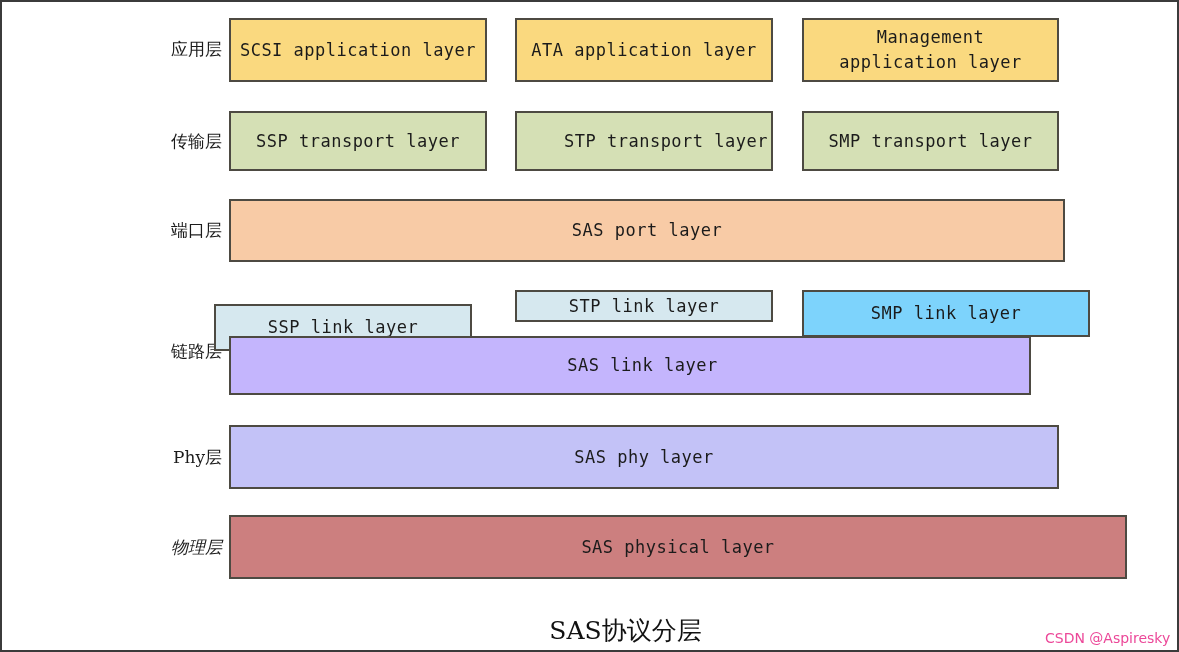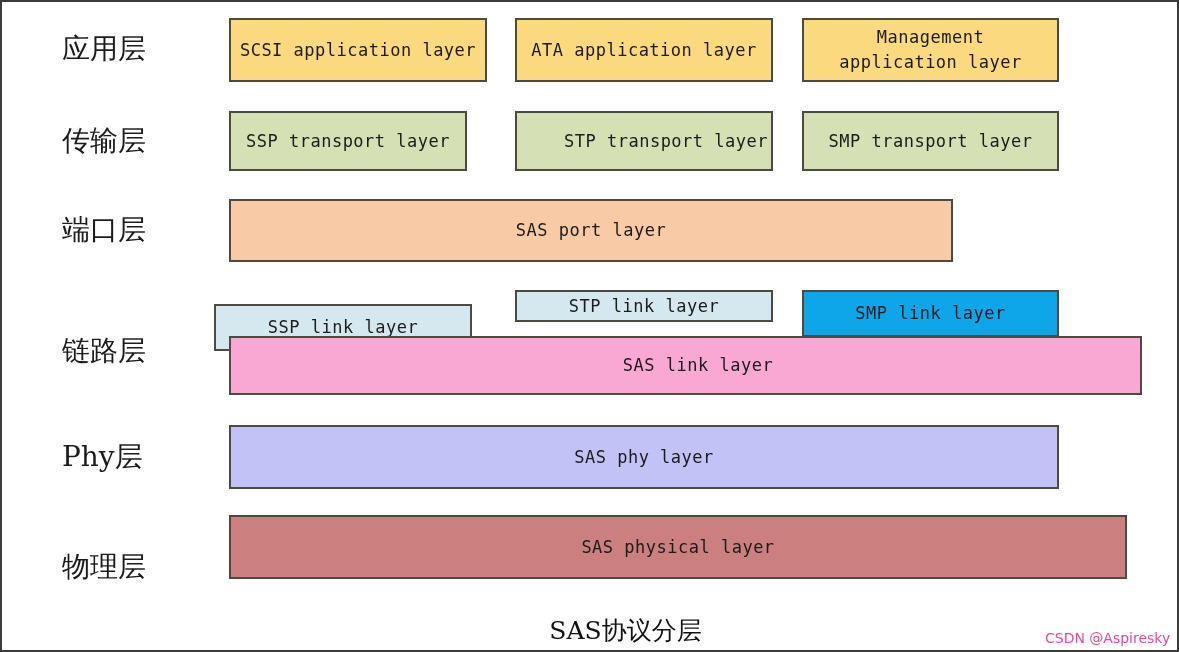--- a/index.html
+++ b/index.html
@@ -37,23 +37,23 @@
     color: #1b1b1b;
     line-height: 1.45;
     white-space: pre-line;
   }
 
   
   .row-label {
     position: absolute;
     left: 60px;
     width: 160px;
-    text-align: left;
+    text-align: right;
     font-family: "DejaVu Serif", "Liberation Serif", serif;
-    font-size: 28px;
+    font-size: 17px;
     color: #1b1b1b;
     transform: translateY(-50%);
     white-space: nowrap;
   }
 
   
   .caption {
     position: absolute;
     left: 0;
     width: 1175px;
@@ -76,32 +76,32 @@
 <body>
 
 <div class="page">
   <div id="layers-root">
       <div class="row-label" style="top: 47px;">应用层</div>
       <div class="box" style="left: 227px; top: 16px; width: 258px; height: 64px; background: rgb(250, 217, 127); border-color: rgb(77, 74, 66);">SCSI application layer</div>
       <div class="box" style="left: 513px; top: 16px; width: 258px; height: 64px; background: rgb(250, 217, 127); border-color: rgb(77, 74, 66);">ATA application layer</div>
       <div class="box" style="left: 800px; top: 16px; width: 257px; height: 64px; background: rgb(250, 217, 127); border-color: rgb(77, 74, 66);">Management
 application layer</div>
       <div class="row-label" style="top: 139px;">传输层</div>
-      <div class="box" style="left: 227px; top: 109px; width: 238px; height: 60px; background: rgb(213, 224, 181); border-color: rgb(77, 74, 66);">SSP transport layer</div>
+      <div class="box" style="left: 227px; top: 109px; width: 258px; height: 60px; background: rgb(213, 224, 181); border-color: rgb(77, 74, 66);">SSP transport layer</div>
       <div class="box" style="left: 513px; top: 109px; width: 258px; height: 60px; background: rgb(213, 224, 181); border-color: rgb(77, 74, 66); padding-left: 44px;">STP transport layer</div>
       <div class="box" style="left: 800px; top: 109px; width: 257px; height: 60px; background: rgb(213, 224, 181); border-color: rgb(77, 74, 66);">SMP transport layer</div>
       <div class="row-label" style="top: 228px;">端口层</div>
-      <div class="box" style="left: 227px; top: 197px; width: 724px; height: 63px; background: rgb(248, 203, 166); border-color: rgb(77, 74, 66); text-align: right;">SAS port layer</div>
+      <div class="box" style="left: 227px; top: 197px; width: 836px; height: 63px; background: rgb(248, 203, 166); border-color: rgb(77, 74, 66); text-align: right;">SAS port layer</div>
       <div class="row-label" style="top: 349px;">链路层</div>
       <div class="box" style="left: 212px; top: 288px; width: 258px; height: 47px; background: rgb(214, 232, 239); border-color: rgb(77, 74, 66); margin-top: 14px;">SSP link layer</div>
       <div class="box" style="left: 513px; top: 288px; width: 258px; height: 32px; background: rgb(214, 232, 239); border-color: rgb(77, 74, 66);">STP link layer</div>
-      <div class="box" style="left: 800px; top: 288px; width: 257px; height: 47px; background: #0ea5e9; border-color: rgb(77, 74, 66); text-align: center;">SMP link layer</div>
-      <div class="box" style="left: 227px; top: 334px; width: 913px; height: 59px; background: #f9a8d4; border-color: rgb(77, 74, 66); padding-left: 25px;">SAS link layer</div>
+      <div class="box" style="left: 800px; top: 288px; width: 288px; height: 47px; background: #7dd3fc; border-color: rgb(77, 74, 66); text-align: center;">SMP link layer</div>
+      <div class="box" style="left: 227px; top: 334px; width: 802px; height: 59px; background: #c4b5fd; border-color: rgb(77, 74, 66); padding-left: 25px;">SAS link layer</div>
       <div class="row-label" style="top: 455px;">Phy层</div>
       <div class="box" style="left: 227px; top: 423px; width: 830px; height: 64px; background: rgb(195, 194, 247); border-color: rgb(77, 74, 66);">SAS phy layer</div>
-      <div class="row-label" style="top: 565px;">物理层</div>
+      <div class="row-label" style="top: 545px; font-style: italic;">物理层</div>
       <div class="box" style="left: 227px; top: 513px; width: 898px; height: 64px; background: rgb(204, 127, 127); border-color: rgb(77, 74, 66);">SAS physical layer</div>
     </div>
 
   <div class="caption" style="top: 612px; padding-left: 36px;">SAS协议分层</div>
 
   <div class="watermark" style="left: 1043px; top: 628px;">CSDN @Aspiresky</div>
 </div>
 
 </body></html>

